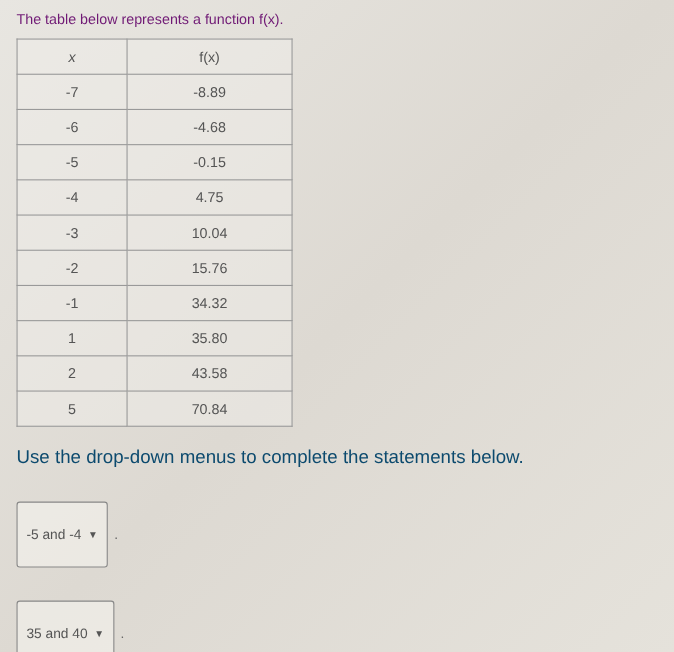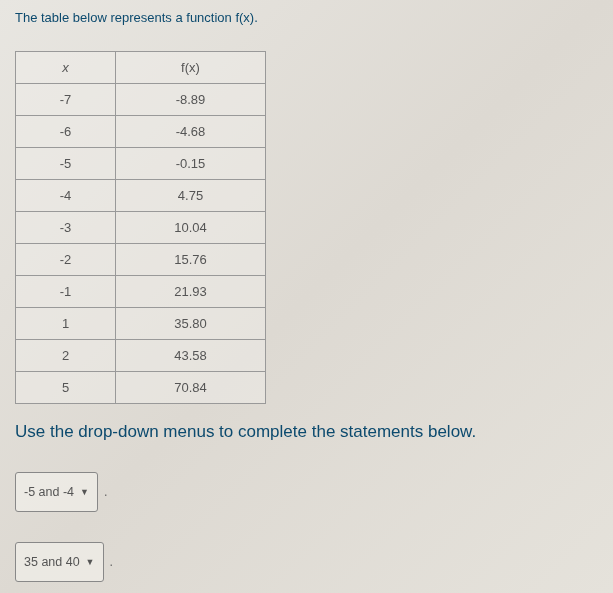--- a/index.html
+++ b/index.html
@@ -12,23 +12,23 @@
       height: 593px;
       background: linear-gradient(135deg, #e8e6e1 0%, #ddd9d2 50%, #e5e2db 100%);
       font-family: Arial, sans-serif;
       font-size: 13px;
       color: #555;
       padding: 10px 15px;
       position: relative;
       overflow: hidden;
     }
     .intro-text {
-      margin-bottom: 26px;
+      margin-bottom: 10px;
       font-size: 13px;
-      color: #0c4a6e;
+      color: #701a75;
     }
     table {
       border-collapse: collapse;
       background: rgba(240, 238, 233, 0.5);
       margin-bottom: 18px;
     }
     th, td {
       border: 1px solid #999;
       padding: 8px 0;
       text-align: center;
@@ -62,21 +62,21 @@
       gap: 6px;
     }
     .italic {
       font-style: italic;
     }
     .dropdown {
       display: inline-flex;
       align-items: center;
       border: 1px solid #888;
       border-radius: 3px;
-      padding: 12px 8px;
+      padding: 22px 8px;
       background: rgba(245, 243, 238, 0.6);
       gap: 6px;
       cursor: pointer;
     }
     .dropdown-label {
       color: #555;
       font-size: 12.5px;
     }
     .chevron {
       font-size: 9px;
@@ -115,21 +115,21 @@
     <tr>
         <td class="col-x">-3</td>
         <td class="col-fx">10.04</td>
       </tr>
     <tr>
         <td class="col-x">-2</td>
         <td class="col-fx">15.76</td>
       </tr>
     <tr>
         <td class="col-x">-1</td>
-        <td class="col-fx">21.93</td>
+        <td class="col-fx">34.32</td>
       </tr>
     <tr>
         <td class="col-x">1</td>
         <td class="col-fx">35.80</td>
       </tr>
     <tr>
         <td class="col-x">2</td>
         <td class="col-fx">43.58</td>
       </tr>
     <tr>

